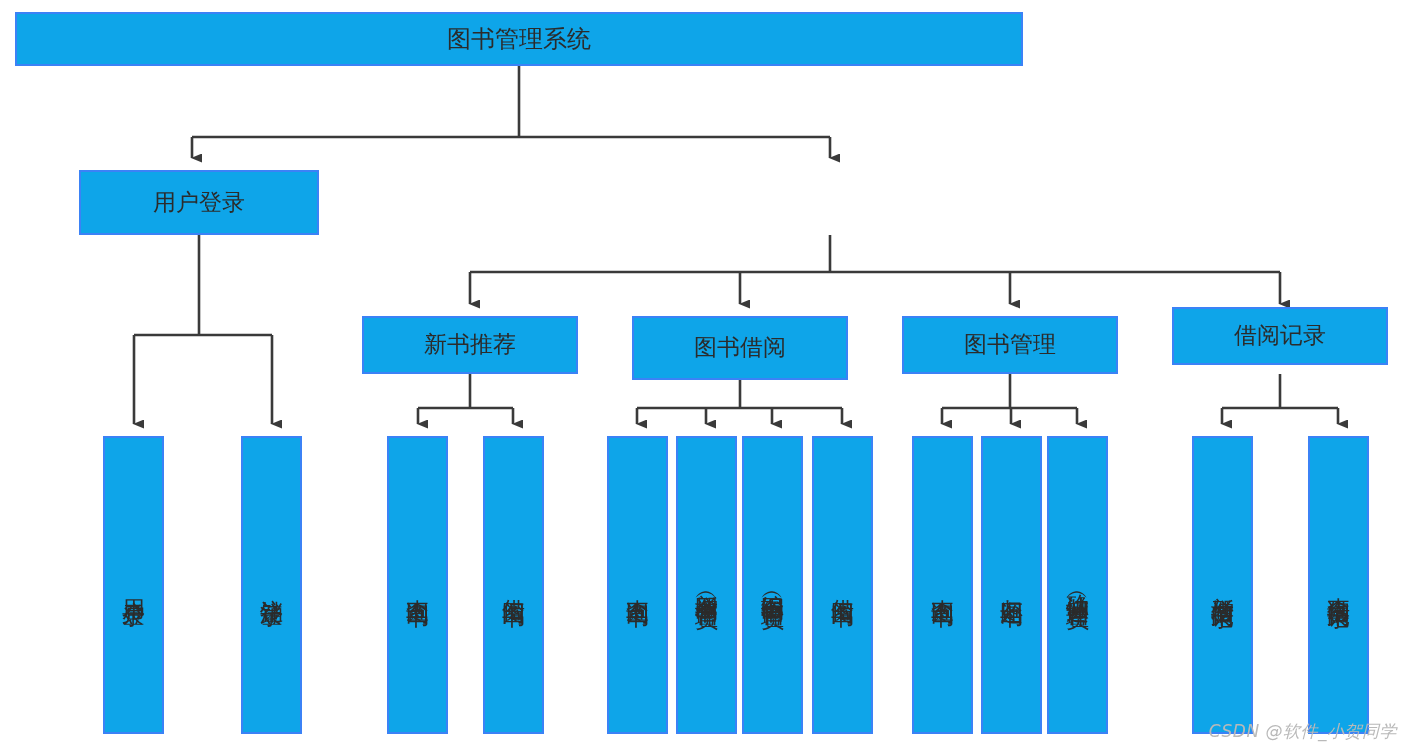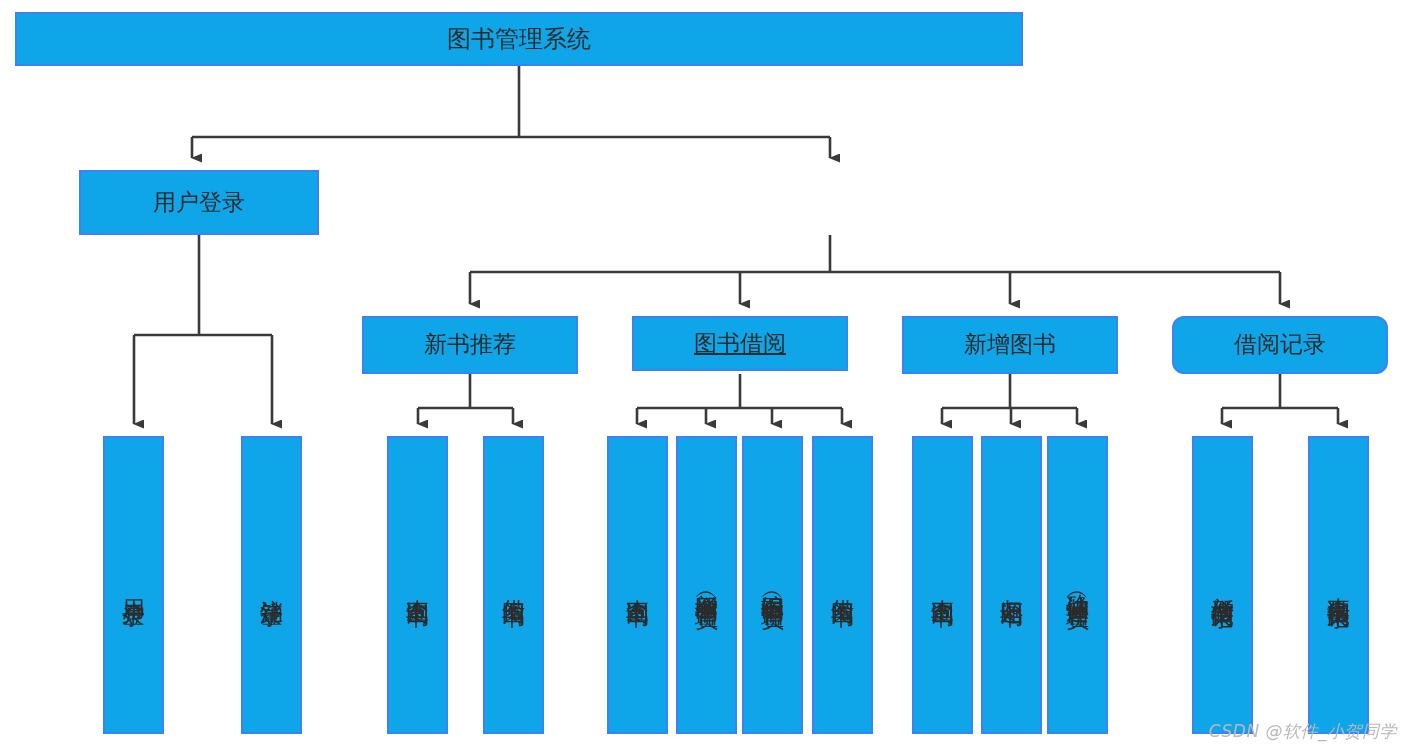--- a/index.html
+++ b/index.html
@@ -130,27 +130,27 @@
     <span class="node-label">图书管理系统</span>
   </div>
 
   <div class="node horizontal" style="left: 79px; top: 170px; width: 240px; height: 65px;">
     <span class="node-label">用户登录</span>
   </div>
 
   <div class="node horizontal" style="left: 362px; top: 316px; width: 216px; height: 58px;">
     <span class="node-label">新书推荐</span>
   </div>
-  <div class="node horizontal" style="left: 632px; top: 316px; width: 216px; height: 55px; text-decoration: underline;">
+  <div class="node horizontal" style="left: 632px; top: 316px; width: 216px; height: 64px;">
     <span class="node-label">图书借阅</span>
   </div>
   <div class="node horizontal" style="left: 902px; top: 316px; width: 216px; height: 58px;">
-    <span class="node-label">新增图书</span>
+    <span class="node-label">图书管理</span>
   </div>
-  <div class="node horizontal" style="left: 1172px; top: 316px; width: 216px; height: 58px; border-radius: 12px;">
+  <div class="node horizontal" style="left: 1172px; top: 307px; width: 216px; height: 58px;">
     <span class="node-label">借阅记录</span>
   </div>
 
   <div class="node vertical" style="left: 103px; top: 436px; width: 61px; height: 298px;">
     <span class="node-label" style="margin-top: 143px;">用户登录</span>
   </div>
   <div class="node vertical" style="left: 241px; top: 436px; width: 61px; height: 298px;">
     <span class="node-label" style="margin-top: 143px;">注销登录</span>
   </div>
 

